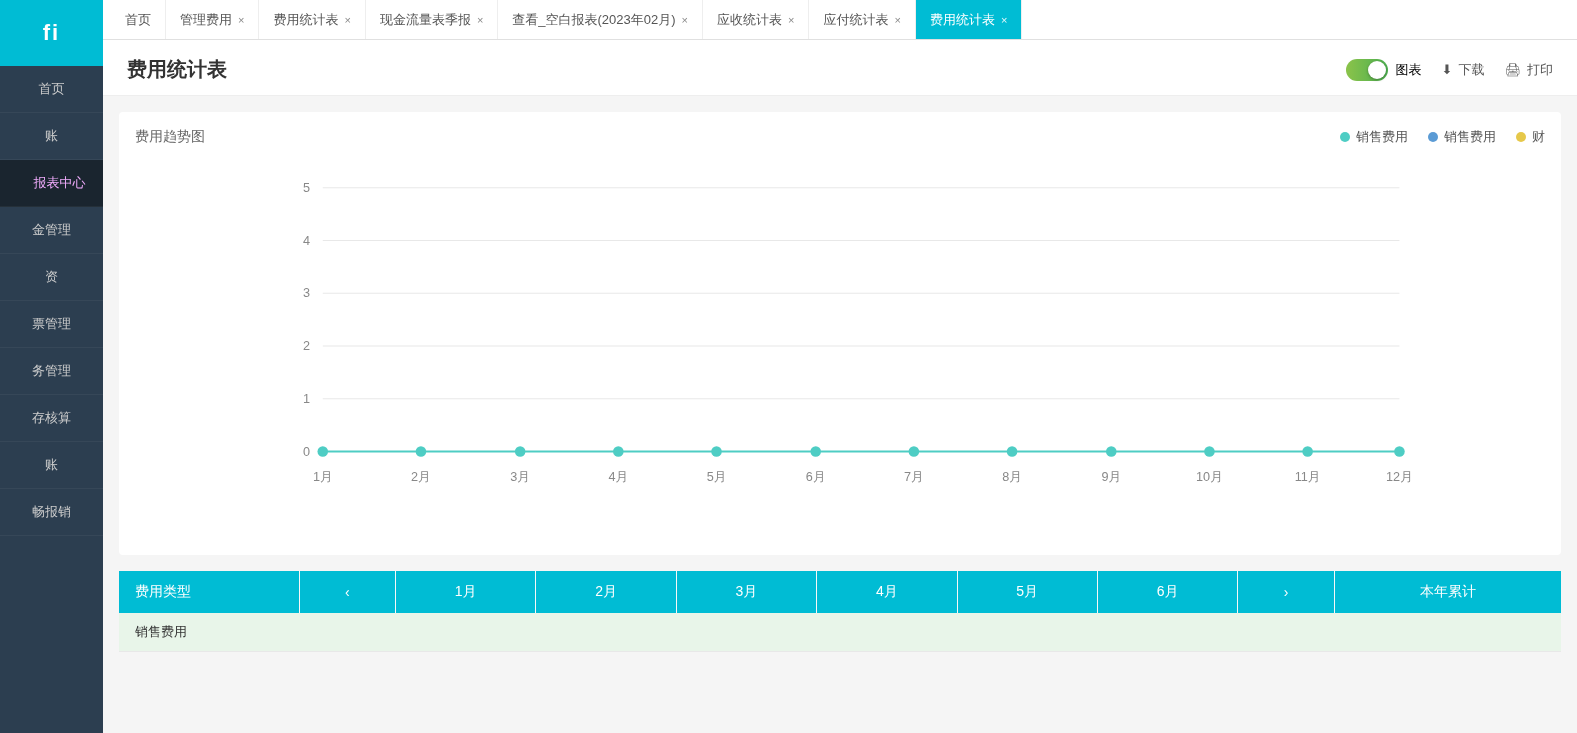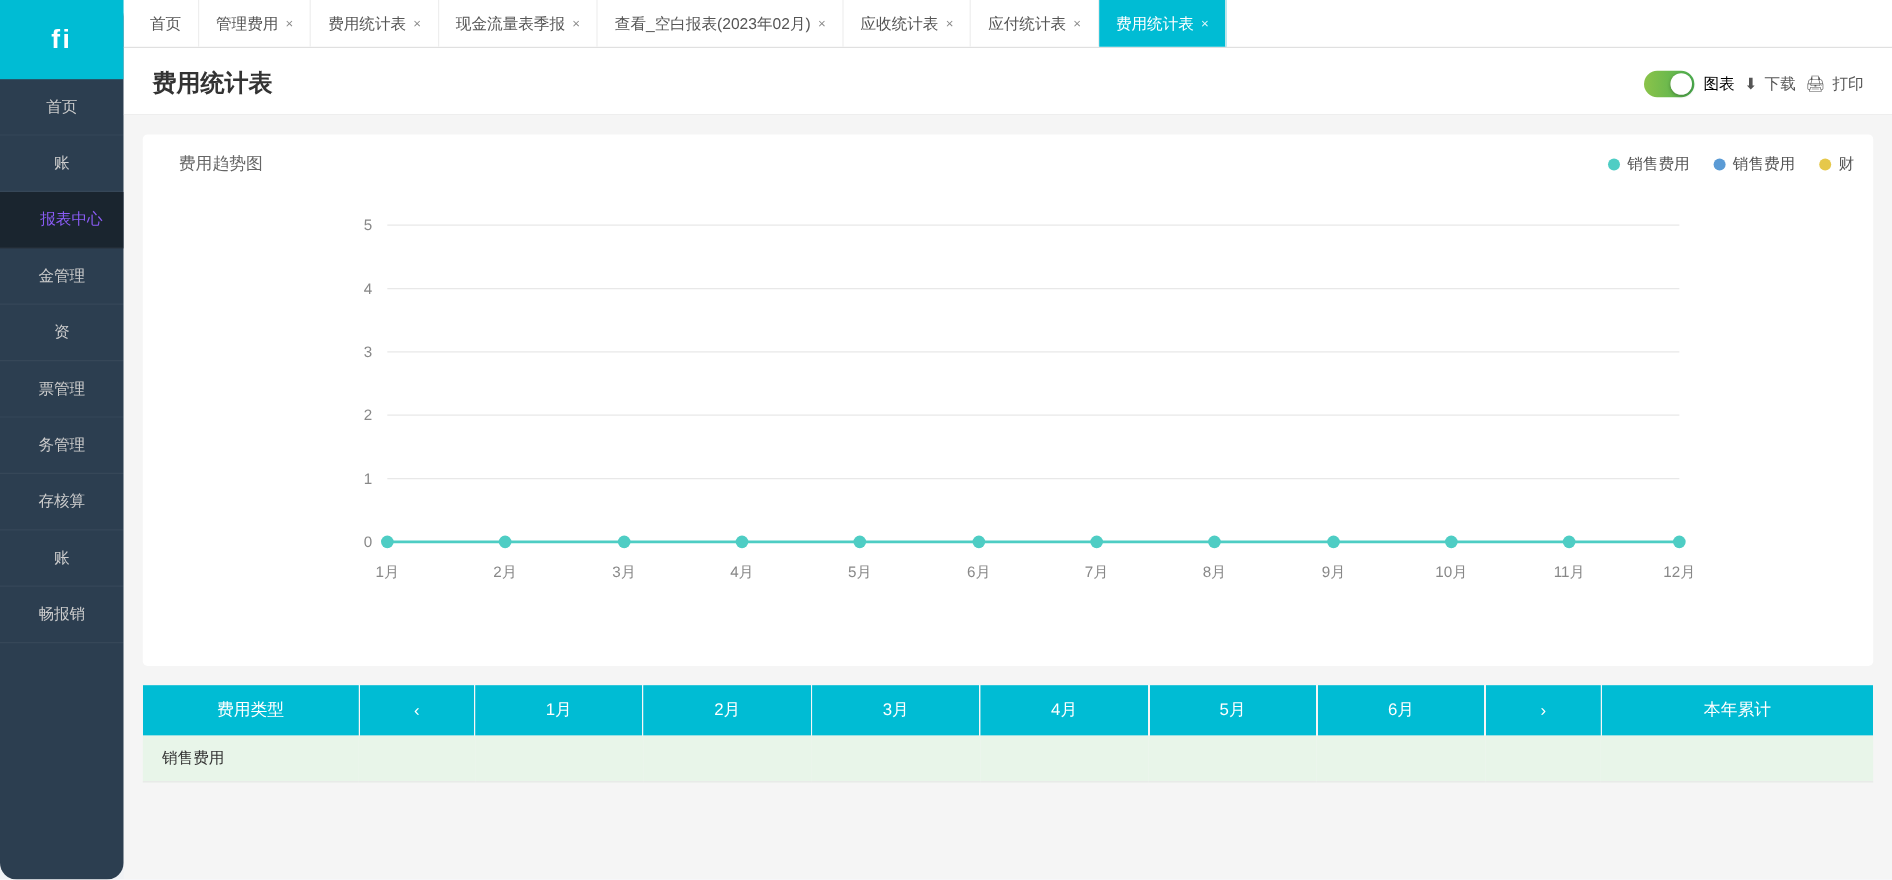--- a/index.html
+++ b/index.html
@@ -6,42 +6,41 @@
     body { font-family: 'Microsoft YaHei', Arial, sans-serif; font-size: 13px; background: #f0f2f5; display: flex; height: 733px; overflow: hidden; }
 
     
     .sidebar {
       width: 103px;
       background: #2c3e50;
       display: flex;
       flex-direction: column;
       height: 100%;
       flex-shrink: 0;
-      border-radius: 14px;
     }
     .sidebar-logo {
       background: #00bcd4;
       height: 66px;
       display: flex;
       align-items: center;
       justify-content: center;
       color: white;
       font-size: 22px;
       font-weight: bold;
       letter-spacing: 2px;
     }
     .sidebar-item {
       padding: 14px 10px;
       color: #ccc;
       cursor: pointer;
       text-align: center;
       font-size: 13px;
       border-bottom: 1px solid rgba(255,255,255,0.05);
     }
-    .sidebar-item.active { background: #1a252f; color: #8b5cf6; padding-left: 26px; }
+    .sidebar-item.active { background: #1a252f; color: #f0abfc; padding-left: 26px; }
 
     
     .main {
       flex: 1;
       display: flex;
       flex-direction: column;
       overflow: hidden;
     }
 
     
@@ -96,21 +95,21 @@
       border-bottom: 1px solid #eee;
     }
     .page-title {
       font-size: 20px;
       font-weight: 600;
       color: #333;
     }
     .header-actions {
       display: flex;
       align-items: center;
-      gap: 8px;
+      gap: 20px;
     }
     .toggle-container {
       display: flex;
       align-items: center;
       gap: 8px;
     }
     .toggle-switch {
       width: 42px;
       height: 22px;
       background: linear-gradient(to right, #8bc34a, #4caf50);
@@ -142,21 +141,20 @@
       background: white;
       margin: 16px;
       padding: 16px;
       border-radius: 4px;
     }
     .chart-header {
       display: flex;
       justify-content: space-between;
       align-items: center;
       margin-bottom: 10px;
-      margin-left: 14px;
     }
     .chart-title {
       font-size: 14px;
       color: #666;
     }
     .chart-legend {
       display: flex;
       align-items: center;
       gap: 20px;
     }
@@ -192,21 +190,21 @@
     }
     .table-header-row th {
       padding: 12px 16px;
       font-size: 14px;
       font-weight: 500;
       text-align: center;
       border-right: 1px solid rgba(255,255,255,0.2);
       position: relative;
     }
     .table-header-row th:first-child {
-      text-align: center;
+      text-align: left;
       width: 180px;
       margin-left: 44px;
     }
     .table-header-row th:last-child {
       border-right: none;
       margin-top: 32px;
     }
     .data-row td {
       padding: 10px 16px;
       border-bottom: 1px solid #e8e8e8;

